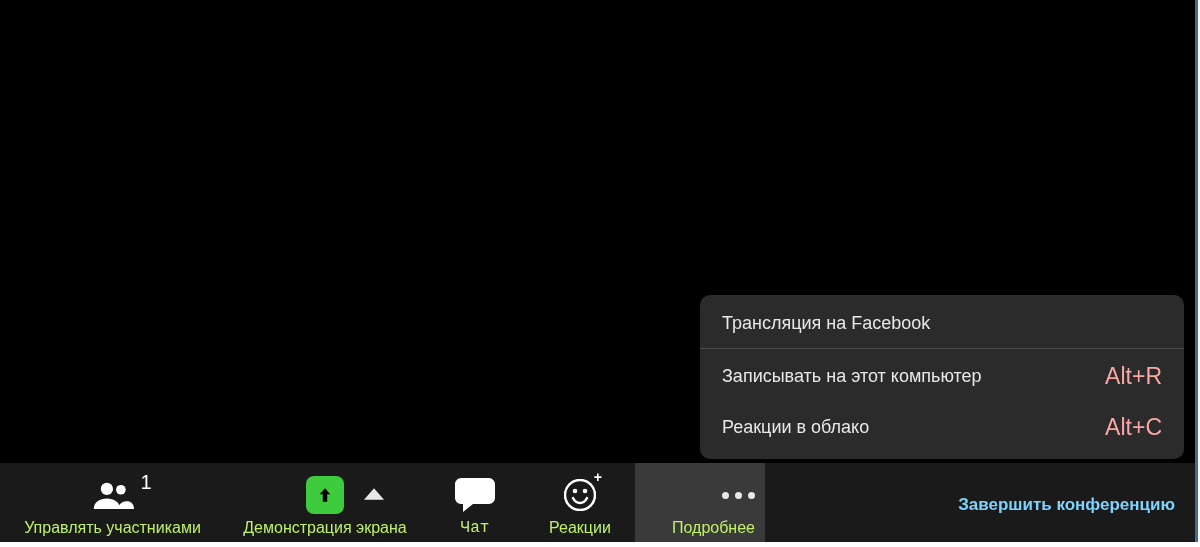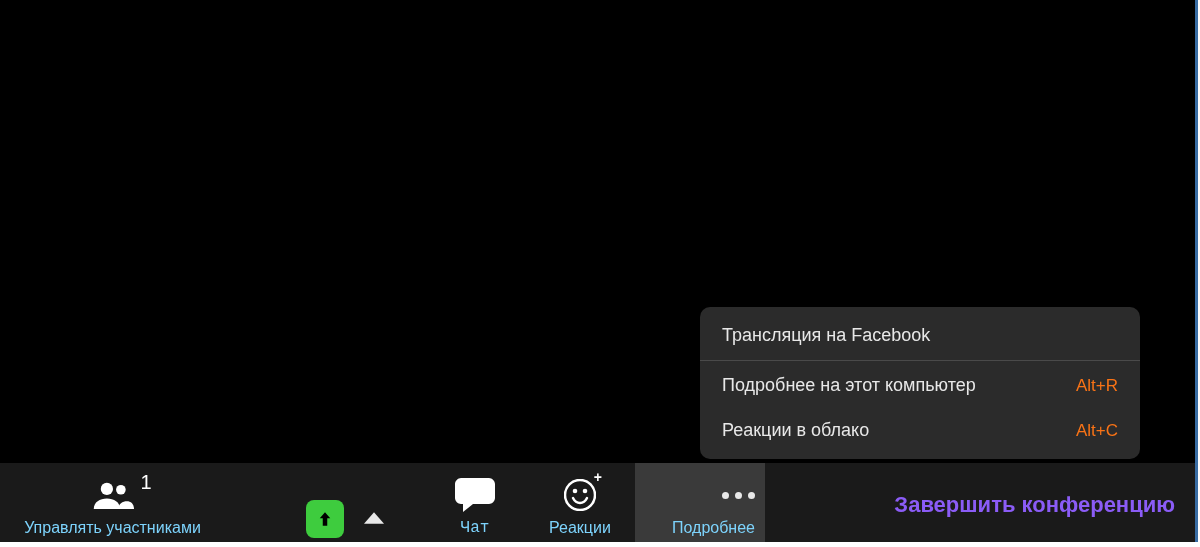--- a/index.html
+++ b/index.html
@@ -36,21 +36,21 @@
       align-items: center;
       justify-content: flex-end;
       padding: 8px 10px 10px 10px;
       cursor: pointer;
       position: relative;
       min-width: 90px;
     }
     .toolbar-item.active { background: #3a3a3a; align-items: flex-end; }
     .toolbar-item .label {
       font-size: 16px;
-      color: #7dd3fc;
+      color: #bef264;
       margin-top: 6px;
       white-space: nowrap;
     }
     .icon-wrap { height: 36px; display:flex; align-items:center; justify-content:center; position:relative; }
     .participants-icon svg { width: 42px; height: 30px; fill: #fff; }
     .participants-count {
       position: absolute;
       right: -18px;
       top: -6px;
       font-size: 20px;
@@ -82,46 +82,46 @@
     .toolbar-item.chat { min-width: 100px; font-family: Liberation Mono, monospace; }
     .toolbar-item.reactions { min-width: 110px; }
     .toolbar-item.more { min-width: 130px; }
     .end-btn {
       margin-left: auto;
       display:flex;
       align-items:center;
       padding-right: 20px;
     }
     .end-btn span {
-      color: #8b5cf6;
-      font-size: 22px;
+      color: #7dd3fc;
+      font-size: 17px;
       font-weight: 600;
     }
     .popup-menu {
       position: absolute;
       bottom: 88px;
       left: 700px;
-      width: 440px;
+      width: 484px;
       background: #2b2b2b;
       border-radius: 10px;
       padding: 6px 0;
       box-shadow: 0 2px 10px rgba(0,0,0,0.5);
       color: #e8e8e8;
     }
     .popup-item {
       display:flex;
       align-items:center;
       padding: 12px 22px;
       font-size: 18px;
       cursor: pointer;
     }
     .popup-item .shortcut {
       margin-left:auto;
-      color:#f97316;
-      font-size:17px;
+      color:#fca5a5;
+      font-size:23px;
     }
     .popup-sep { height:1px; background:#4a4a4a; margin:2px 0; }
     .bottom-strip {
       position:absolute;
       left:0; right:0; bottom:0;
       height:5px;
       background:#fff;
     }
   </style>
 </head>
@@ -129,21 +129,21 @@
 
 <div class="app">
   <div class="video-area"></div>
 
   <div class="popup-menu">
     <div class="popup-item">
       <span>Трансляция на Facebook</span>
     </div>
     <div class="popup-sep"></div>
     <div class="popup-item">
-      <span>Подробнее на этот компьютер</span>
+      <span>Записывать на этот компьютер</span>
       <span class="shortcut">Alt+R</span>
     </div>
     <div class="popup-item">
       <span>Реакции в облако</span>
       <span class="shortcut">Alt+C</span>
     </div>
   </div>
 
   <div class="toolbar">
 
@@ -166,20 +166,21 @@
           <svg viewBox="0 0 24 24">
               <path d="M12 3l7 8h-4v10h-6V11H5l7-8z"></path>
             </svg>
         </div>
         <div class="share-caret">
           <svg viewBox="0 0 24 14">
               <path d="M12 0l12 14H0z"></path>
             </svg>
         </div>
       </div>
+      <span class="label">Демонстрация экрана</span>
     </div>
 
     <div class="toolbar-item chat">
       <div class="icon-wrap chat-icon">
         <svg viewBox="0 0 40 34">
             <path d="M6 0h28c3 0 6 3 6 6v14c0 3-3 6-6 6H18l-10 8v-8H6c-3 0-6-3-6-6V6C0 3 3 0 6 0z"></path>
           </svg>
       </div>
       <span class="label">Чат</span>
     </div>

